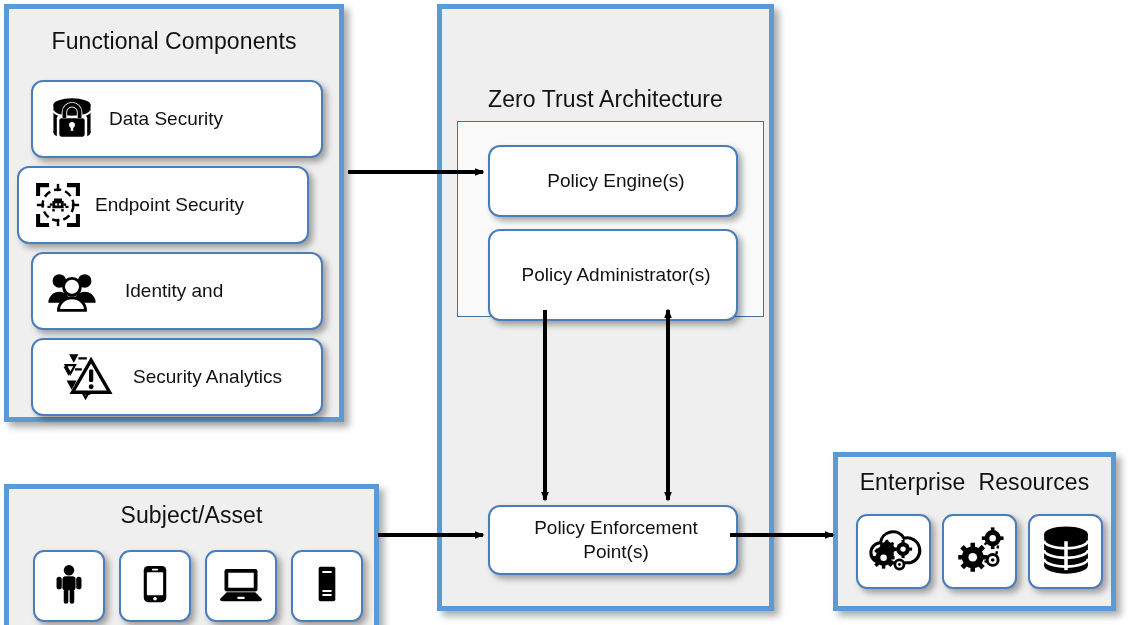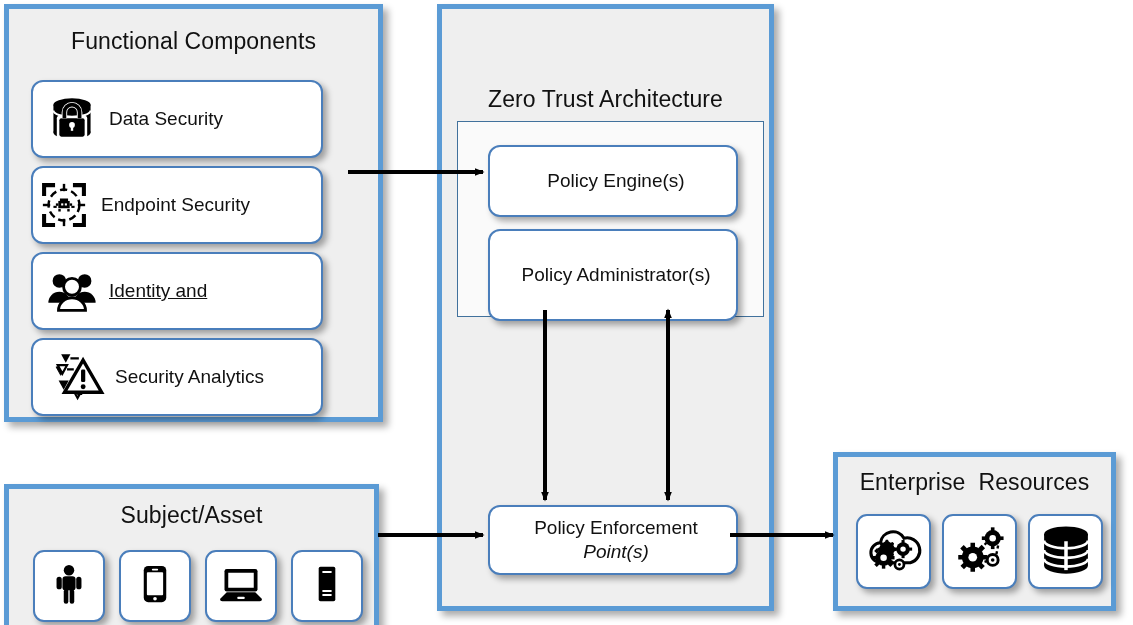--- a/index.html
+++ b/index.html
@@ -93,21 +93,21 @@
     display: flex;
     align-items: center;
     justify-content: center;
   }
 </style>
 </head>
 <body>
 
 <div id="canvas">
 
-  <div class="panel" style="left:4px; top:4px; width:379px; height:418px;">
+  <div class="panel" style="left:4px; top:4px; width:340px; height:418px;">
     <div class="panel-title" style="margin-top:18px;">Functional Components</div>
 
     <div class="card" style="left:22px; top:71px; width:292px; height:78px; padding-left:10px;">
       <span class="icon-slot" style="width:58px;height:58px;">
         <svg width="54" height="54" viewBox="0 0 64 64">
 
           <ellipse cx="32" cy="15" rx="22" ry="7.5" fill="#000"></ellipse>
           <rect x="10" y="15" width="44" height="33" fill="#000"></rect>
           <ellipse cx="32" cy="48" rx="22" ry="7.5" fill="#000"></ellipse>
           <path d="M10 22 a22 7.5 0 0 0 44 0" fill="none" stroke="#fff" stroke-width="2.4"></path>
@@ -118,21 +118,21 @@
           <path d="M23 31 v-7 a9 9 0 0 1 18 0 v7" fill="none" stroke="#fff" stroke-width="6.5"></path>
           <path d="M23 31 v-7 a9 9 0 0 1 18 0 v7" fill="none" stroke="#000" stroke-width="4.4"></path>
 
           <circle cx="32" cy="39" r="3.4" fill="#fff"></circle>
           <rect x="30.6" y="39" width="2.8" height="7" fill="#fff"></rect>
         </svg>
       </span>
       <span class="card-label" style="margin-left:8px;">Data Security</span>
     </div>
 
-    <div class="card" style="left:22px; top:157px; width:292px; height:78px; padding-left:2px;">
+    <div class="card" style="left:8px; top:157px; width:292px; height:78px; padding-left:10px;">
       <span class="icon-slot" style="width:58px;height:58px;">
         <svg width="52" height="52" viewBox="0 0 64 64">
 
           <path d="M5 5 h16 v5 h-11 v11 h-5 z" fill="#000"></path>
           <path d="M59 5 h-16 v5 h11 v11 h5 z" fill="#000"></path>
           <path d="M5 59 h16 v-5 h-11 v-11 h-5 z" fill="#000"></path>
           <path d="M59 59 h-16 v-5 h11 v-11 h5 z" fill="#000"></path>
 
           <circle cx="32" cy="32" r="19" fill="none" stroke="#000" stroke-width="3" stroke-dasharray="9 5"></circle>
 
@@ -163,26 +163,26 @@
           <circle cx="17" cy="20" r="8" fill="#000"></circle>
           <path d="M4 46 a13 13 0 0 1 26 0 z" fill="#000"></path>
 
           <circle cx="47" cy="20" r="8" fill="#000"></circle>
           <path d="M34 46 a13 13 0 0 1 26 0 z" fill="#000"></path>
 
           <circle cx="32" cy="27" r="10" fill="#fff" stroke="#000" stroke-width="3.4"></circle>
           <path d="M16 55 a16 15 0 0 1 32 0 z" fill="#fff" stroke="#000" stroke-width="3.4"></path>
         </svg>
       </span>
-      <span class="card-label" style="margin-left:8px;text-decoration:underline;">
+      <span class="card-label" style="margin-left:24px;">
         <span style="display:block;">Identity and</span>
       </span>
     </div>
 
-    <div class="card" style="left:22px; top:329px; width:292px; height:78px; padding-left:16px;">
+    <div class="card" style="left:22px; top:329px; width:292px; height:78px; padding-left:24px;gap:10px;">
       <span class="icon-slot" style="width:58px;height:58px;">
         <svg width="54" height="54" viewBox="0 0 64 64">
 
           <path d="M12 5 L23 5 L17.5 15 z" fill="#000"></path>
           <path d="M6 20 L17 20 L11.5 30 z" fill="#000" stroke="#000" stroke-width="1"></path>
           <path d="M8 18 L19 18 L13.5 28 z" fill="#fff" stroke="#000" stroke-width="2.6"></path>
           <path d="M9 36 L21 36 L15 47 z" fill="#000"></path>
           <path d="M26 47 L37 47 L31.5 57 z" fill="#fff" stroke="#000" stroke-width="2.6"></path>
 
           <path d="M23 10 h10 M19 23 h8 M21 41 h10 M31 52 h6" fill="none" stroke="#000" stroke-width="2.6"></path>
@@ -208,21 +208,21 @@
       <span class="card-label" style="width:100%;">Policy Engine(s)</span>
     </div>
 
     <div class="card card-center" style="left:46px; top:220px; width:250px; height:92px;">
       <span class="card-label" style="width:100%;">Policy Administrator(s)</span>
     </div>
 
     <div class="card card-center" style="left:46px; top:496px; width:250px; height:70px;">
       <span class="card-label" style="width:100%;">
         <span style="display:block;">Policy Enforcement</span>
-        <span style="display:block;font-style:italic;">Point(s)</span>
+        <span style="display:block;">Point(s)</span>
       </span>
     </div>
   </div>
 
   <div class="panel" style="left:4px; top:452px; width:375px; height:159px;margin-top:32px;">
     <div class="panel-title" style="margin-top:12px;">Subject/Asset</div>
 
     <div class="tile" style="left:24px; top:61px; width:72px; height:72px;">
       <span>
         <svg width="42" height="42" viewBox="0 0 64 64">

